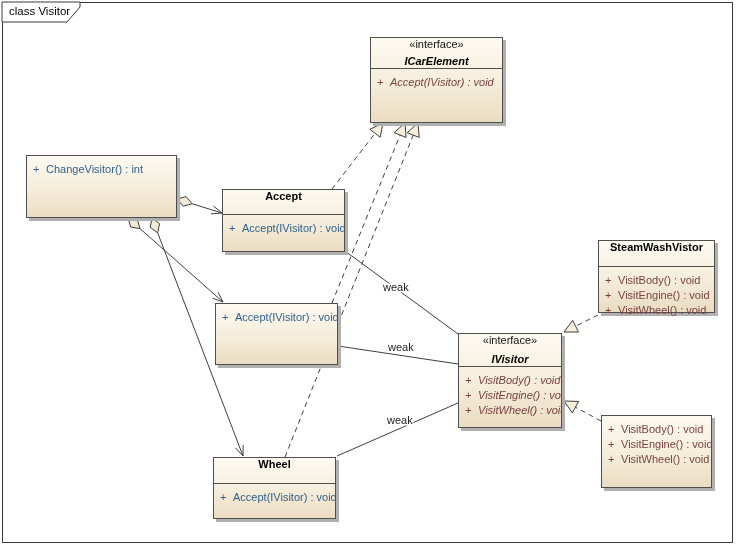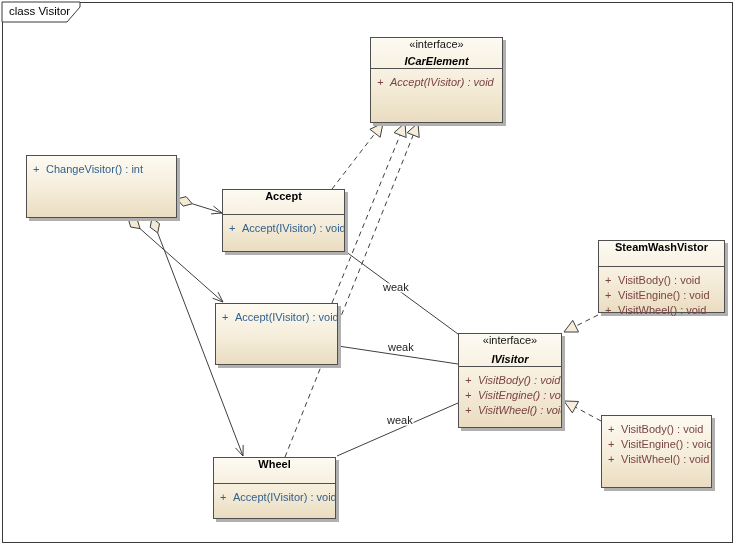--- a/index.html
+++ b/index.html
@@ -147,21 +147,21 @@
         <div class="m-row maroon it">
           <span class="m-plus">+</span>
           <span class="m-sig">VisitEngine() : void</span>
         </div>
         <div class="m-row maroon it">
           <span class="m-plus">+</span>
           <span class="m-sig">VisitWheel() : void</span>
         </div>
       </div>
     </div>
-    <div class="uml-class" style="left: 598px; top: 240px; width: 127px; height: 73px;">
+    <div class="uml-class" style="left: 598px; top: 240px; width: 117px; height: 73px;">
       <div class="cls-hdr" style="height: 25px;">
         <div class="cls-name">SteamWashVistor</div>
       </div>
       <div class="cls-body">
         <div class="m-row maroon">
           <span class="m-plus">+</span>
           <span class="m-sig">VisitBody() : void</span>
         </div>
         <div class="m-row maroon">
           <span class="m-plus">+</span>

